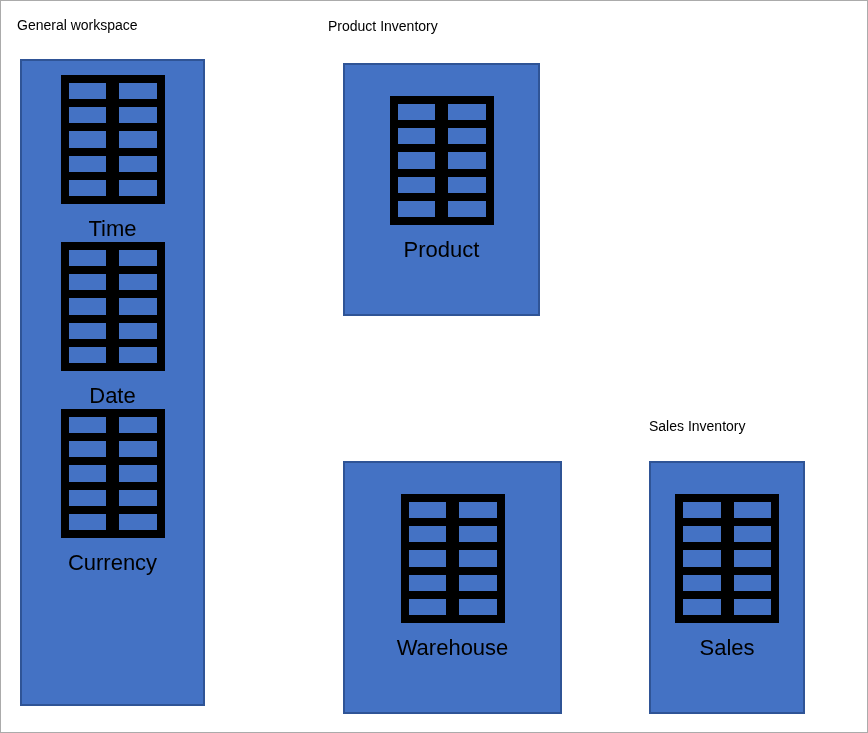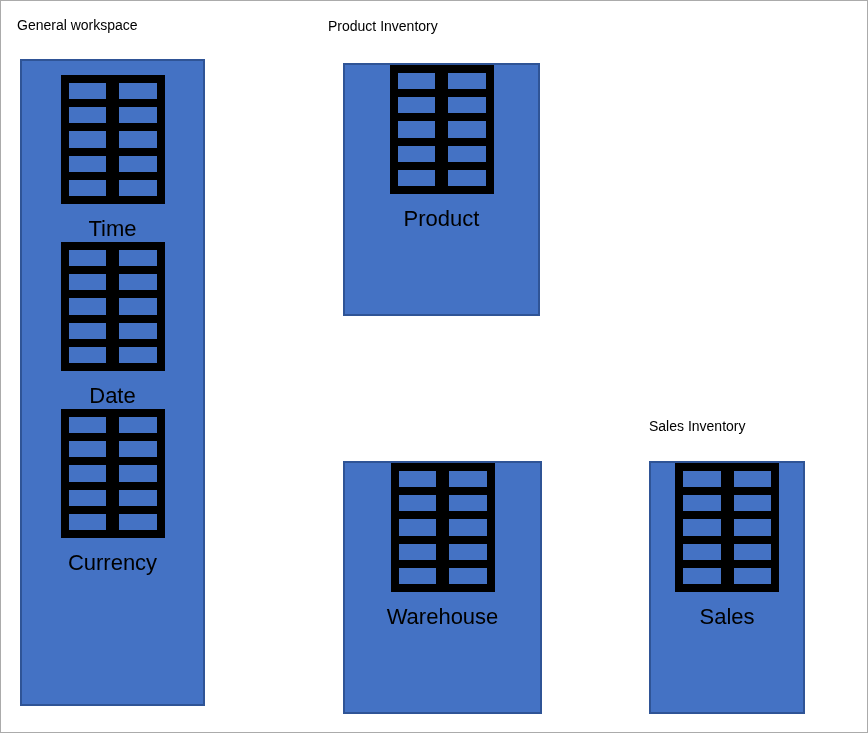--- a/index.html
+++ b/index.html
@@ -27,21 +27,21 @@
   .ws-rect {
     position: absolute;
     box-sizing: border-box;
     background: var(--workspace-fill, #4472c4);
     border: 2px solid var(--workspace-border, #2f5496);
     display: flex;
     flex-direction: column;
     align-items: center;
   }
   .ws-rect.multi { padding-top: 14px; }
-  .ws-rect.single { }
+  .ws-rect.single { padding-top: 31px; }
   .table-figure {
     display: flex;
     flex-direction: column;
     align-items: center;
   }
   .ws-rect.multi .table-figure + .table-figure { }
   .table-icon {
     box-sizing: border-box;
     width: 104px;
     height: 129px;
@@ -64,21 +64,21 @@
     text-align: center;
     white-space: nowrap;
   }
   
   #title-general   { left: 16px;  top: 10px; }
   #title-product   { left: 327px; top: 11px; }
   #title-inventory { left: 319px; top: 409px; }
   #title-sales     { left: 648px; top: 411px; }
   #rect-general    { left: 19px;  top: 58px;  width: 185px; height: 647px; }
   #rect-product    { left: 342px; top: 62px;  width: 197px; height: 253px; }
-  #rect-inventory  { left: 342px; top: 460px; width: 199px; height: 253px; }
+  #rect-inventory  { left: 342px; top: 460px; width: 219px; height: 253px; }
   #rect-sales      { left: 648px; top: 460px; width: 156px; height: 253px; }
 </style>
 </head>
 <body>
 
 <div class="canvas">
 
   <div class="ws-title" id="title-general">General workspace</div>
   <div class="ws-title" id="title-product">Product Inventory</div>
   <div class="ws-title" id="title-sales">Sales Inventory</div>

